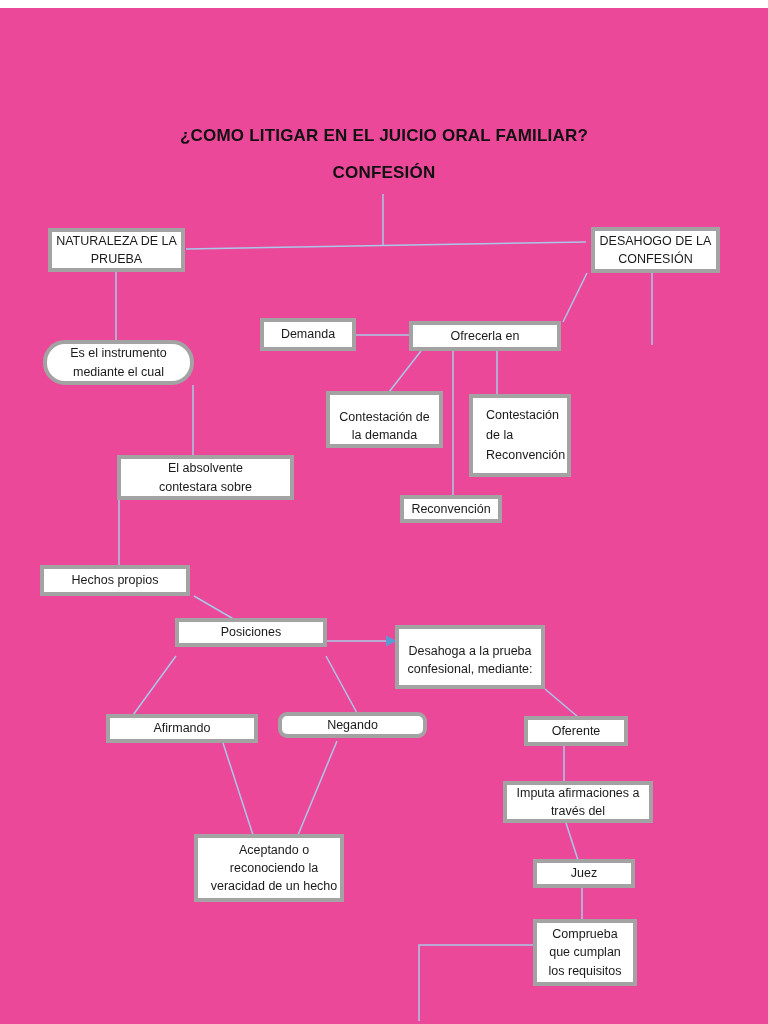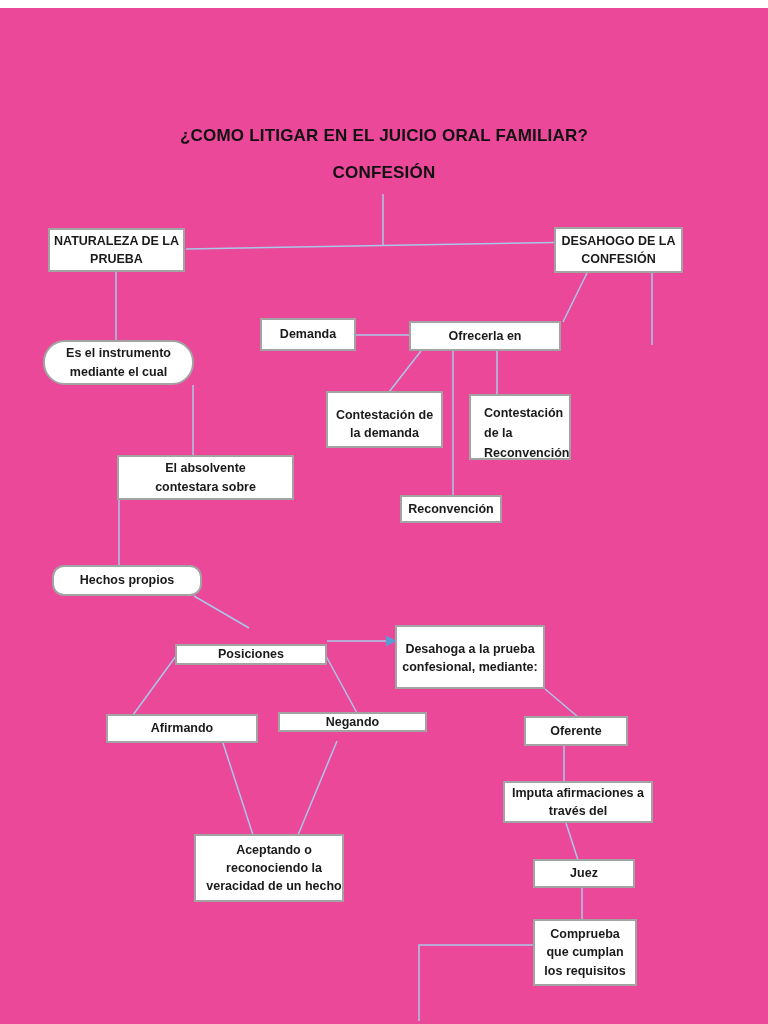--- a/index.html
+++ b/index.html
@@ -18,24 +18,24 @@
     font-size:17px;letter-spacing:.2px;
     white-space:pre;
   }
   .title{top:118px;}
   .subtitle{top:155px;}
   svg.connectors{position:absolute;left:0;top:0;z-index:1;}
   .node{
     position:absolute;z-index:2;
     box-sizing:border-box;
     background:#ffffff;
-    border:2px solid #a3a3a3;
+    border:4px solid #a3a3a3;
     display:flex;align-items:center;justify-content:center;
     text-align:center;
-    font-weight:700;color:#1a1a1a;
+    font-weight:400;color:#1a1a1a;
     font-size:12.5px;line-height:1.45;
     white-space:pre-line;
   }
   .node.v-top{align-items:flex-start;padding-top:13px;}
   .node.ta-left{justify-content:flex-start;text-align:left;padding-left:13px;padding-top:7px;line-height:1.6;}
 </style>
 </head>
 <body>
 
 <div class="page">
@@ -65,53 +65,53 @@
     <path d="M545,681 L578,709"></path>
     <path d="M564,738 V774"></path>
     <path d="M566,815 L578,852"></path>
     <path d="M582,880 V912"></path>
     <path d="M533,937 H419 V1013"></path>
   </svg>
 
   <div class="node" style="left:48px;top:220px;width:137px;height:44px;">NATURALEZA DE LA
 PRUEBA</div>
 
-  <div class="node" style="left:554px;top:219px;width:129px;height:46px;">DESAHOGO DE LA
+  <div class="node" style="left:591px;top:219px;width:129px;height:46px;">DESAHOGO DE LA
 CONFESIÓN</div>
 
   <div class="node" style="left:260px;top:310px;width:96px;height:33px;">Demanda</div>
 
   <div class="node" style="left:409px;top:313px;width:152px;height:30px;">Ofrecerla en</div>
 
 
   <div class="node" style="left:43px;top:332px;width:151px;height:45px;border-radius:22px;">Es el instrumento
 mediante el cual</div>
 
   <div class="node v-top" style="left:326px;top:383px;width:117px;height:57px;">Contestación de
 la demanda</div>
 
-  <div class="node ta-left v-top" style="left:469px;top:386px;width:102px;height:66px;">Contestación
+  <div class="node ta-left v-top" style="left:469px;top:386px;width:102px;height:83px;">Contestación
 de la
 Reconvención</div>
 
   <div class="node" style="left:117px;top:447px;width:177px;height:45px;text-align:center;">El absolvente
 contestara sobre</div>
 
   <div class="node" style="left:400px;top:487px;width:102px;height:28px;">Reconvención</div>
 
-  <div class="node" style="left:52px;top:557px;width:150px;height:31px;border-radius:12px;">Hechos propios</div>
+  <div class="node" style="left:40px;top:557px;width:150px;height:31px;">Hechos propios</div>
 
-  <div class="node" style="left:175px;top:636px;width:152px;height:21px;">Posiciones</div>
+  <div class="node" style="left:175px;top:610px;width:152px;height:29px;">Posiciones</div>
 
   <div class="node v-top" style="left:395px;top:617px;width:150px;height:64px;">Desahoga a la prueba
 confesional, mediante:</div>
 
   <div class="node" style="left:106px;top:706px;width:152px;height:29px;">Afirmando</div>
 
-  <div class="node" style="left:278px;top:704px;width:149px;height:20px;">Negando</div>
+  <div class="node" style="left:278px;top:704px;width:149px;height:26px;border-radius:9px;">Negando</div>
 
   <div class="node" style="left:524px;top:708px;width:104px;height:30px;">Oferente</div>
 
   <div class="node" style="left:503px;top:773px;width:150px;height:42px;">Imputa afirmaciones a
 través del</div>
 
   <div class="node" style="left:194px;top:826px;width:150px;height:68px;padding-left:10px;">Aceptando o
 reconociendo la
 veracidad de un hecho</div>
 

